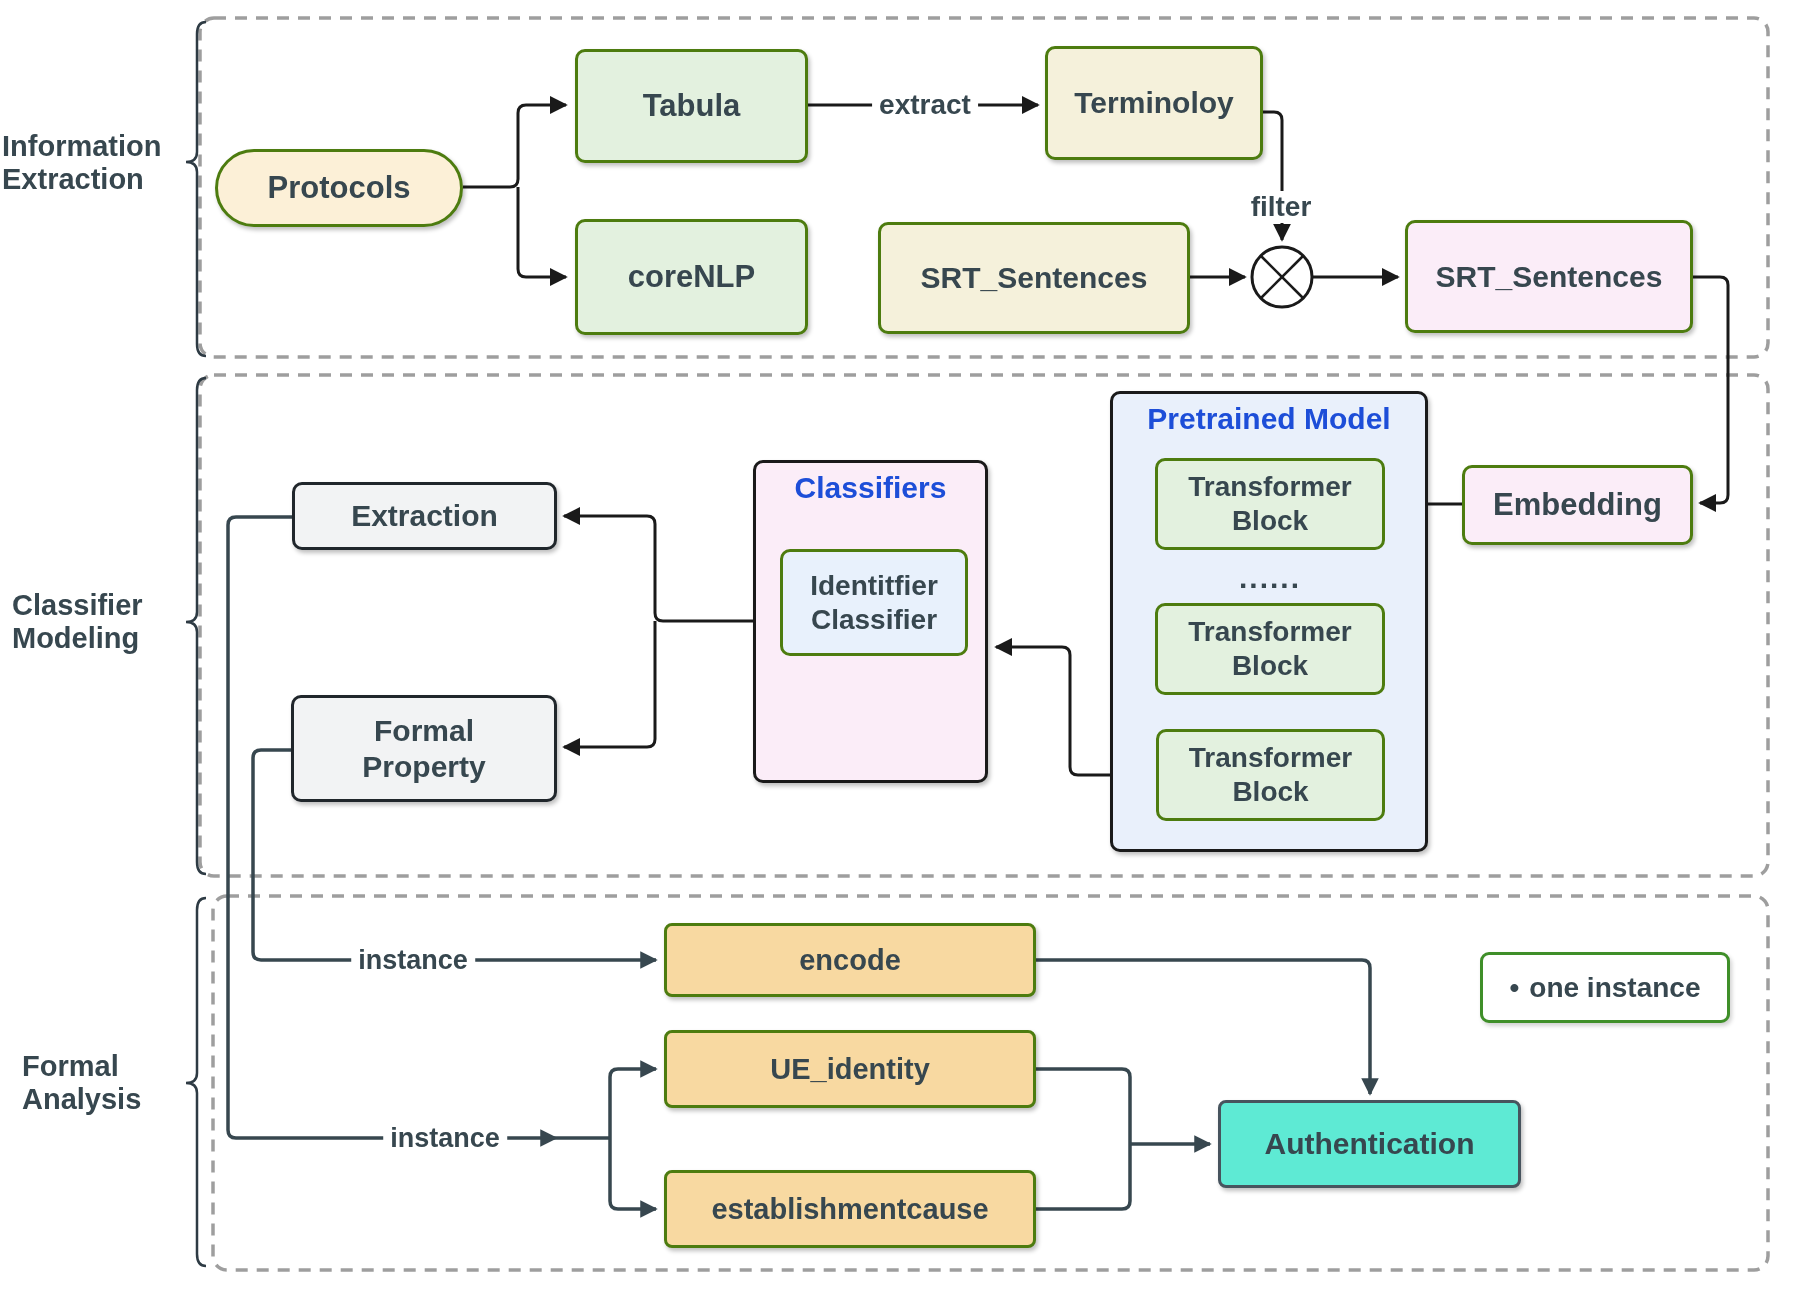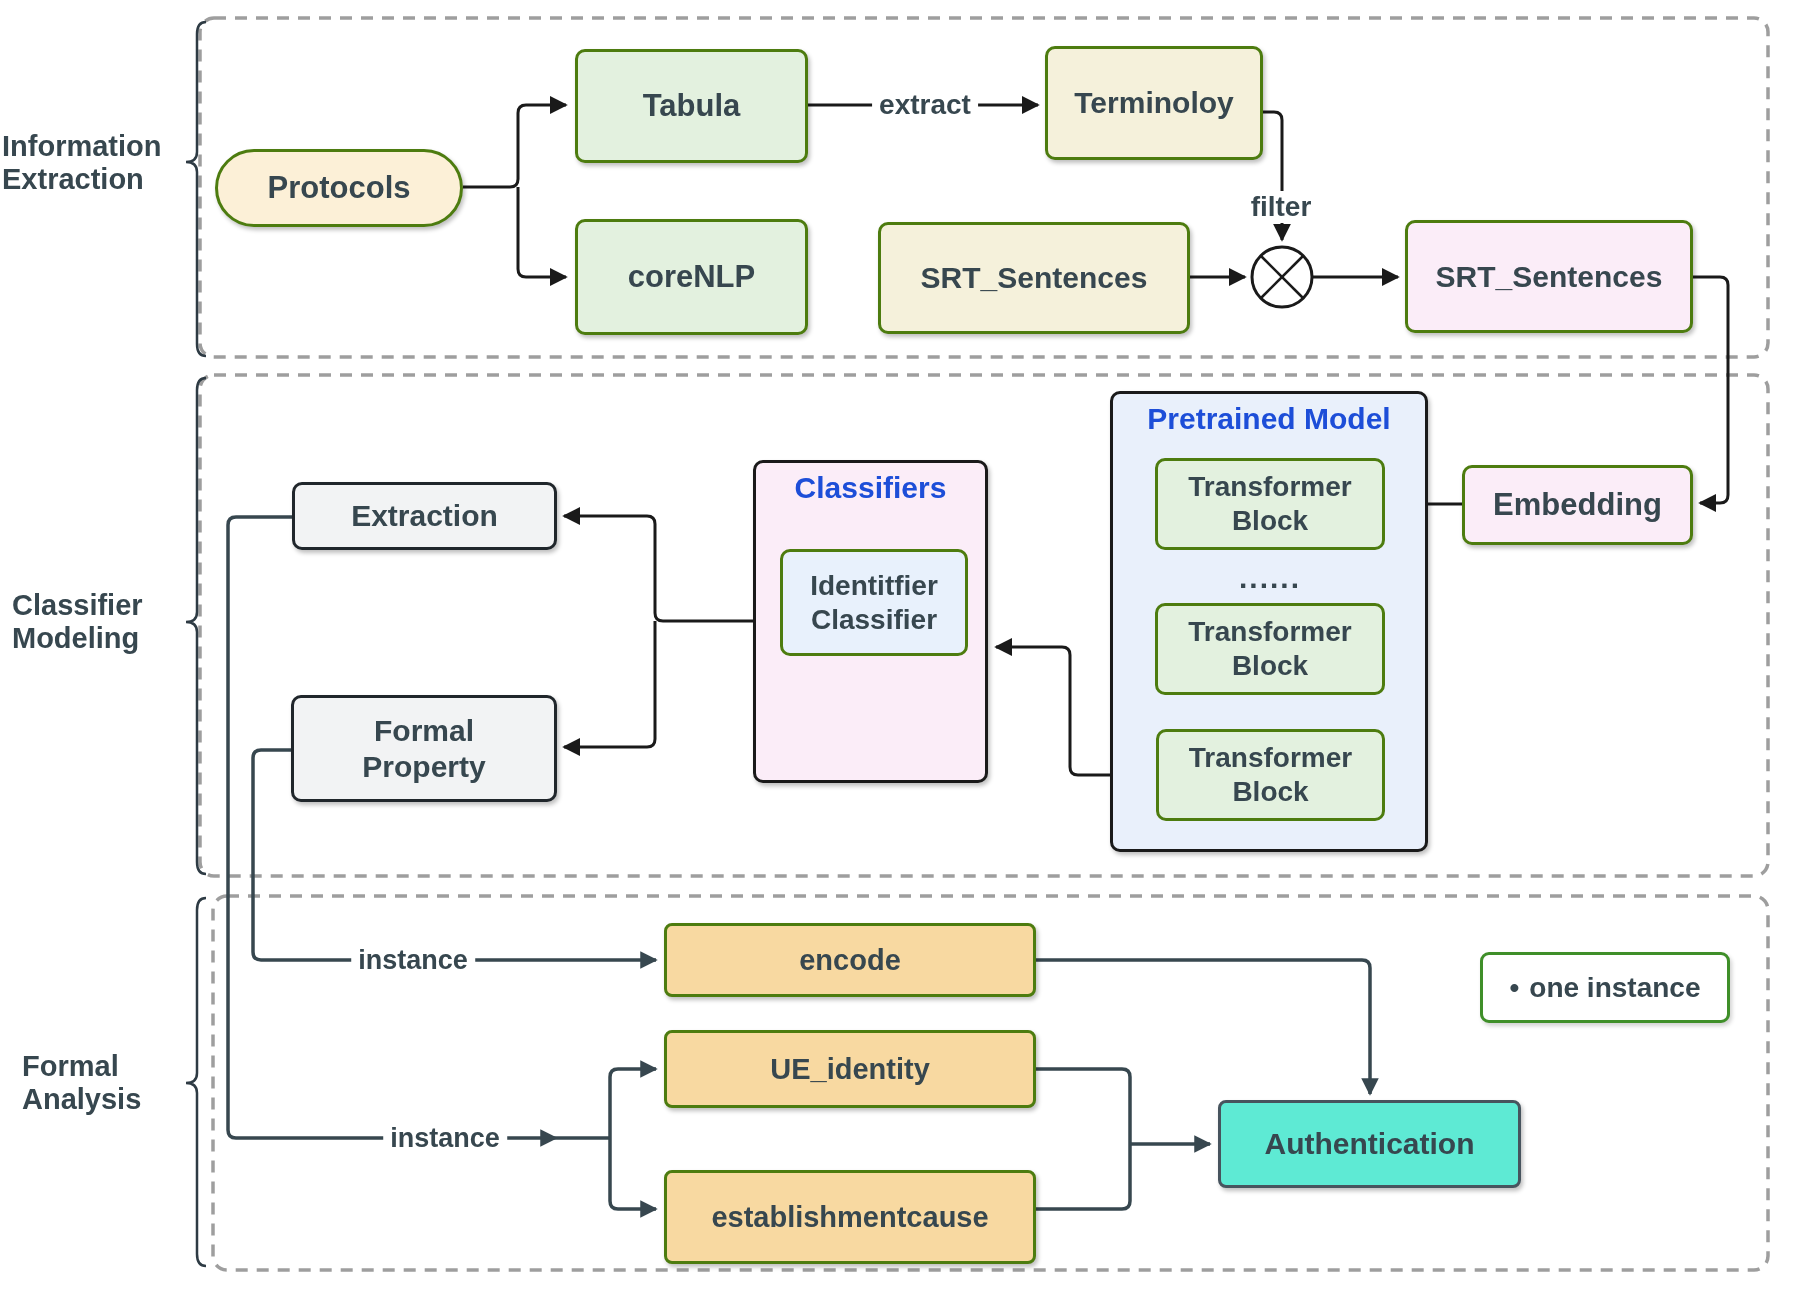--- a/index.html
+++ b/index.html
@@ -144,21 +144,21 @@
   </div>
   <div class="box green" style="left:1155px;top:458px;width:230px;height:92px;font-size:28px;box-shadow:none;">Transformer Block</div>
   <div class="dots" style="left:1170px;top:561px;width:200px;">......</div>
   <div class="box green" style="left:1155px;top:603px;width:230px;height:92px;font-size:28px;box-shadow:none;">Transformer Block</div>
   <div class="box green" style="left:1156px;top:729px;width:229px;height:92px;font-size:28px;box-shadow:none;">Transformer Block</div>
 
   <div class="box pink" style="left:1462px;top:465px;width:231px;height:80px;font-size:31px;">Embedding</div>
 
   <div class="box orange" style="left:664px;top:923px;width:372px;height:74px;">encode</div>
   <div class="box orange" style="left:664px;top:1030px;width:372px;height:78px;">UE_identity</div>
-  <div class="box orange" style="left:664px;top:1170px;width:372px;height:94px;">establishmentcause</div>
+  <div class="box orange" style="left:664px;top:1170px;width:372px;height:78px;">establishmentcause</div>
   <div class="box authbox" style="left:1218px;top:1100px;width:303px;height:88px;">Authentication</div>
 
   <div class="edgelabel" style="left:413px;top:960px;font-size:27px;">instance</div>
   <div class="edgelabel" style="left:445px;top:1138px;font-size:27px;">instance</div>
 
   <div class="legendbox" style="left:1480px;top:952px;width:250px;height:71px;">
     <span>•</span>
     <span>one instance</span>
   </div>
 

